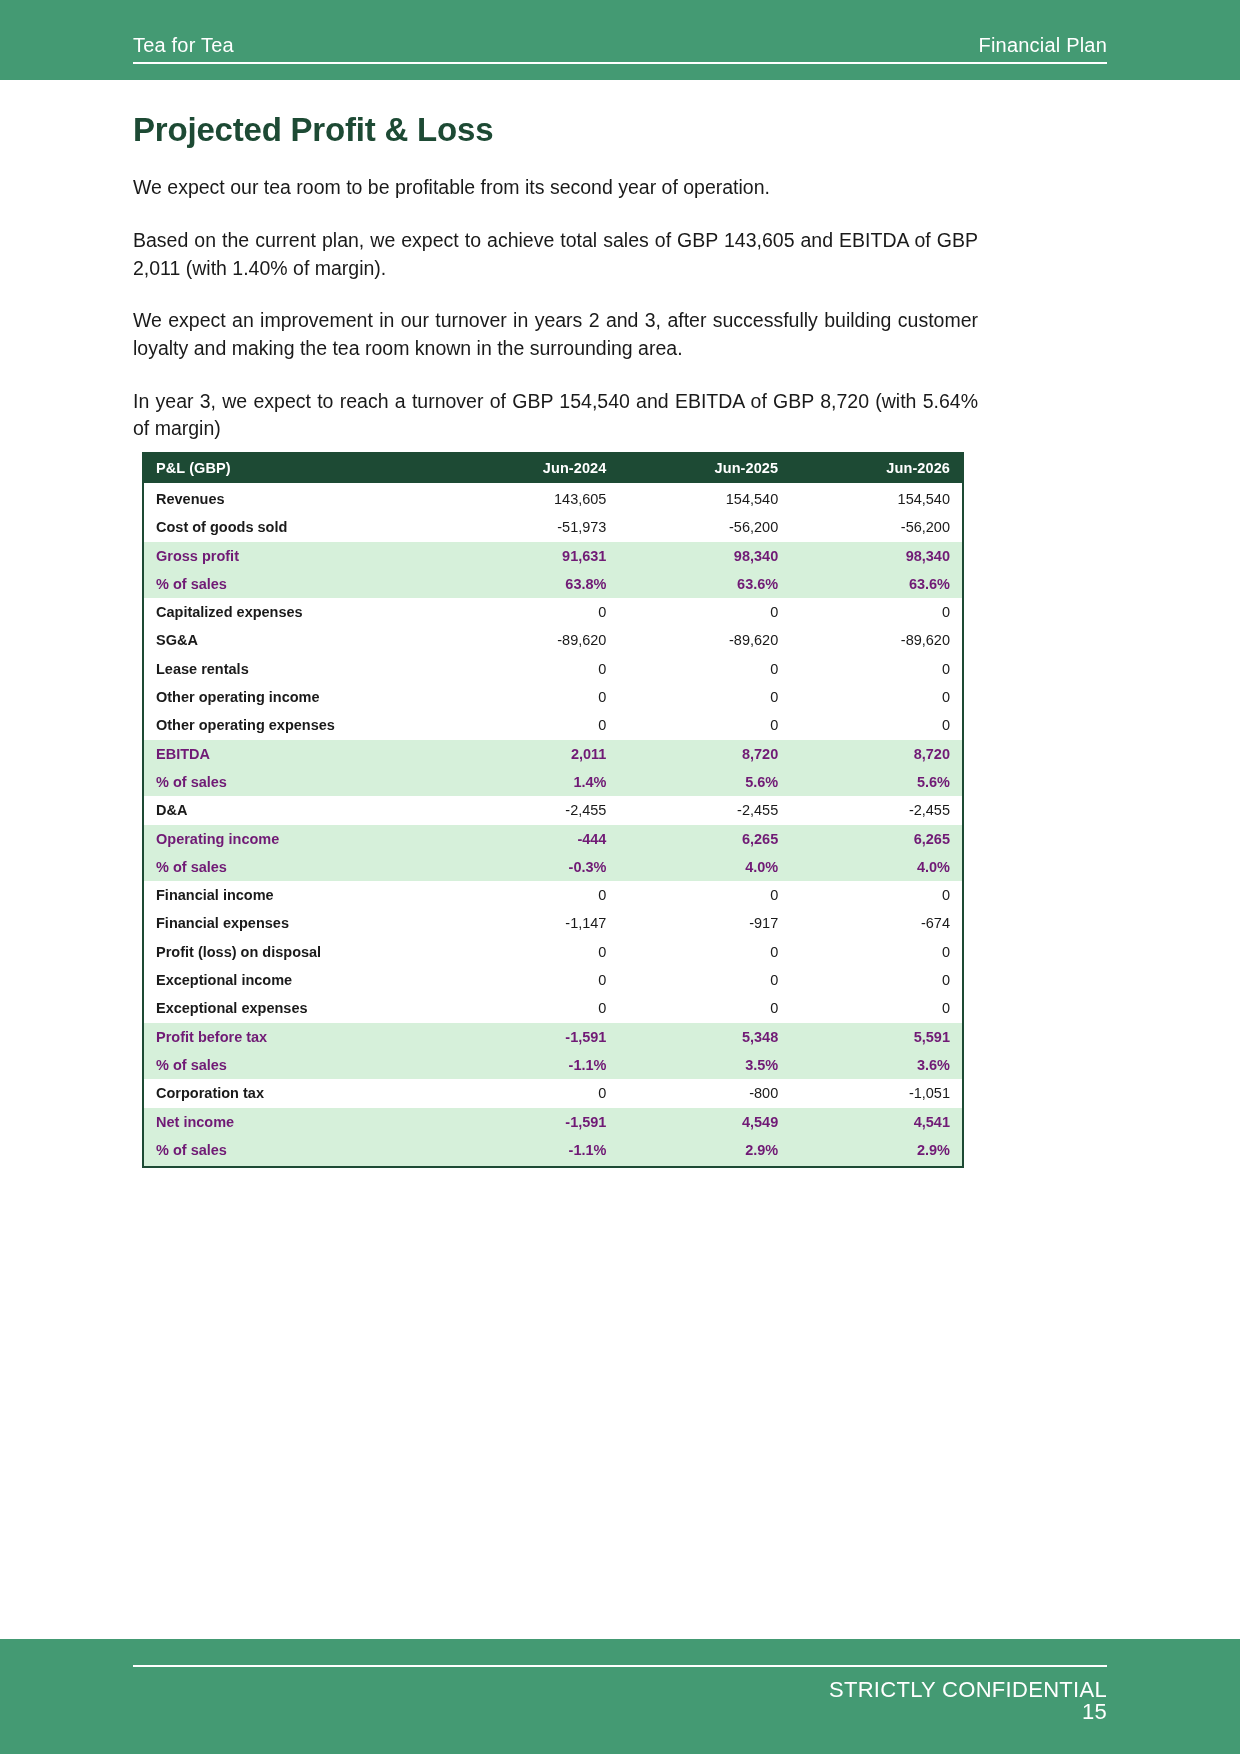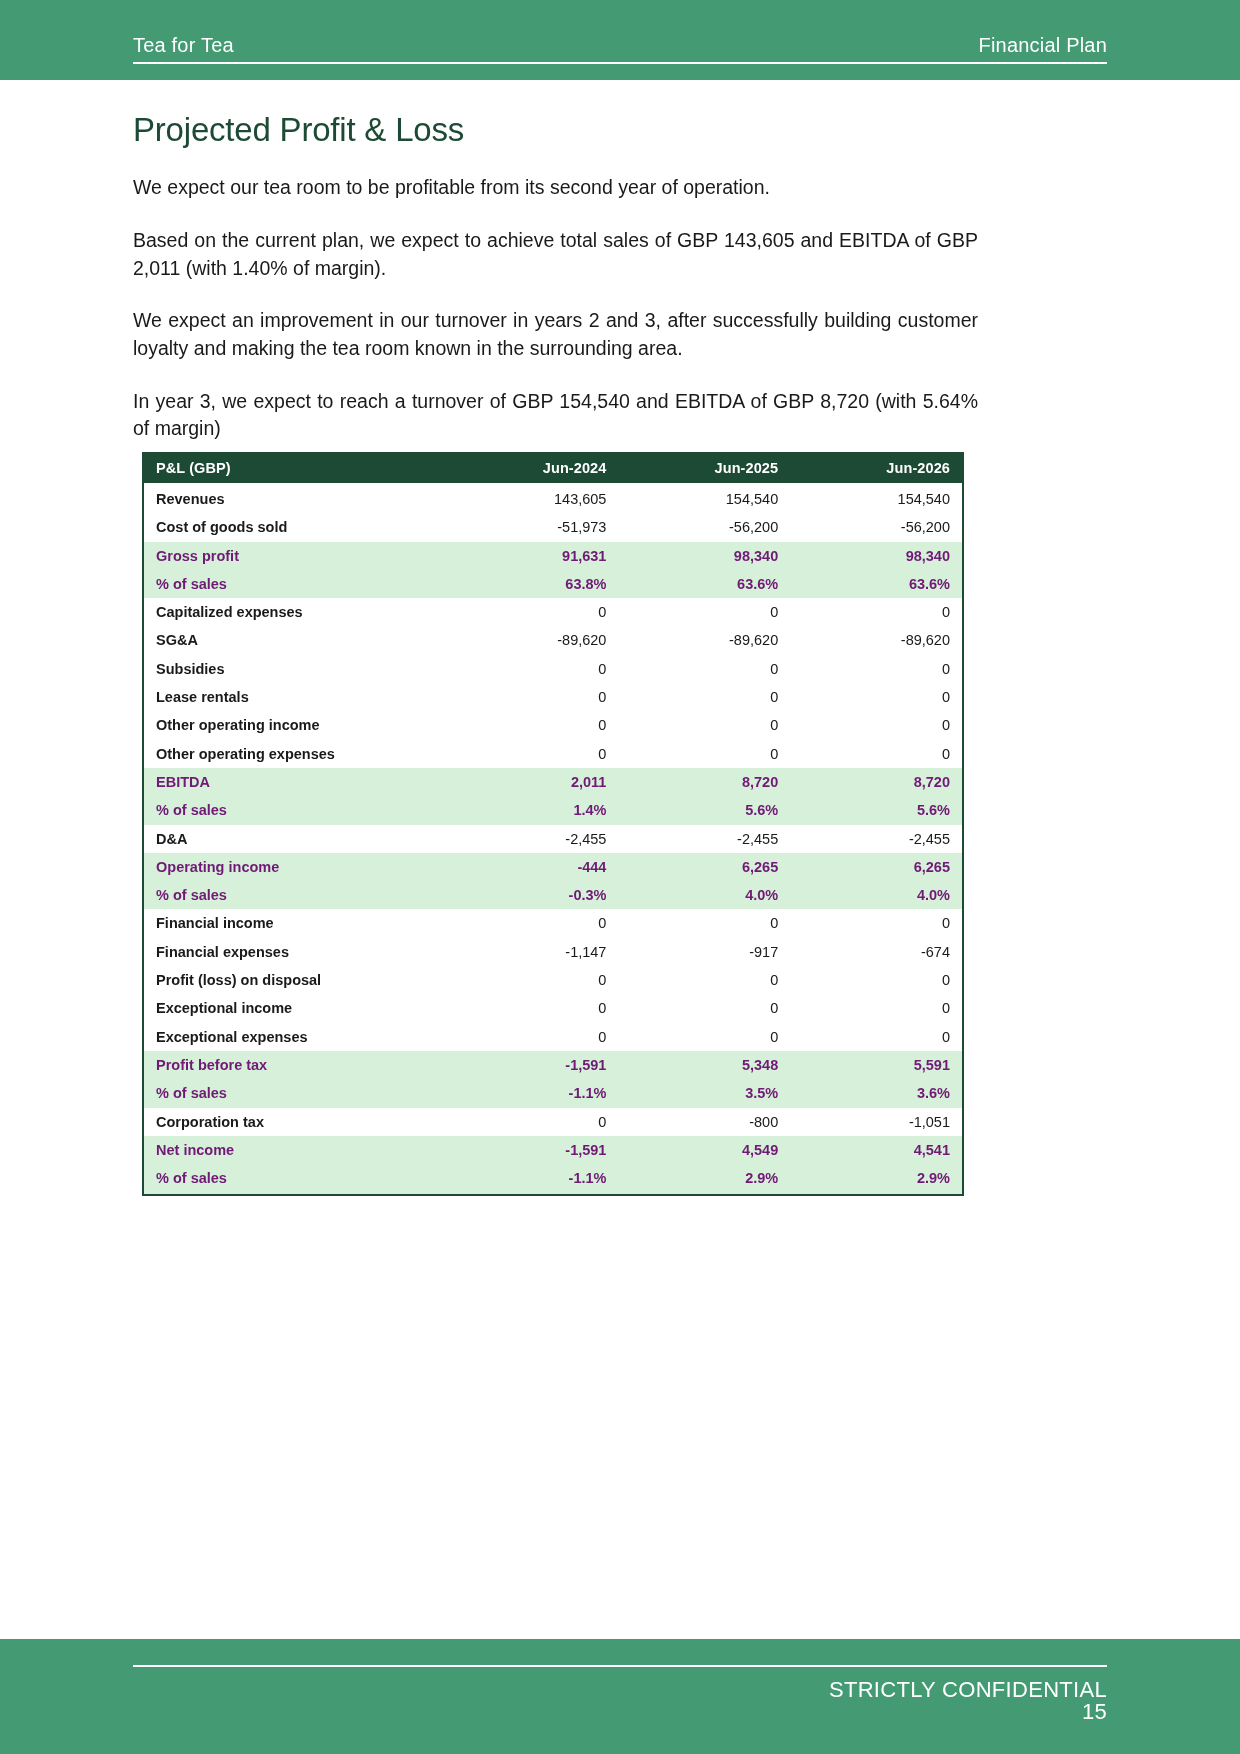--- a/index.html
+++ b/index.html
@@ -46,21 +46,21 @@
   
   .content {
     position: absolute;
     left: 133px;
     top: 112px;
     width: 845px;
   }
   .page-title {
     color: #1d4a34;
     font-size: 33px;
-    font-weight: normal;
+    font-weight: bold;
     letter-spacing: -0.2px;
     margin: 0 0 26px 0;
     line-height: 1.1;
   }
   .para {
     color: #1a1a1a;
     font-size: 19.5px;
     line-height: 1.42;
     text-align: justify;
     margin: 0 0 25px 0;
@@ -214,26 +214,20 @@
           <td class="val-col">0</td>
           <td class="val-col">0</td>
         </tr>
         <tr>
           <td class="label-col">SG&amp;A</td>
           <td class="val-col">-89,620</td>
           <td class="val-col">-89,620</td>
           <td class="val-col">-89,620</td>
         </tr>
         <tr>
-          <td class="label-col">Subsidies</td>
-          <td class="val-col">0</td>
-          <td class="val-col">0</td>
-          <td class="val-col">0</td>
-        </tr>
-        <tr>
           <td class="label-col">Lease rentals</td>
           <td class="val-col">0</td>
           <td class="val-col">0</td>
           <td class="val-col">0</td>
         </tr>
         <tr>
           <td class="label-col">Other operating income</td>
           <td class="val-col">0</td>
           <td class="val-col">0</td>
           <td class="val-col">0</td>

